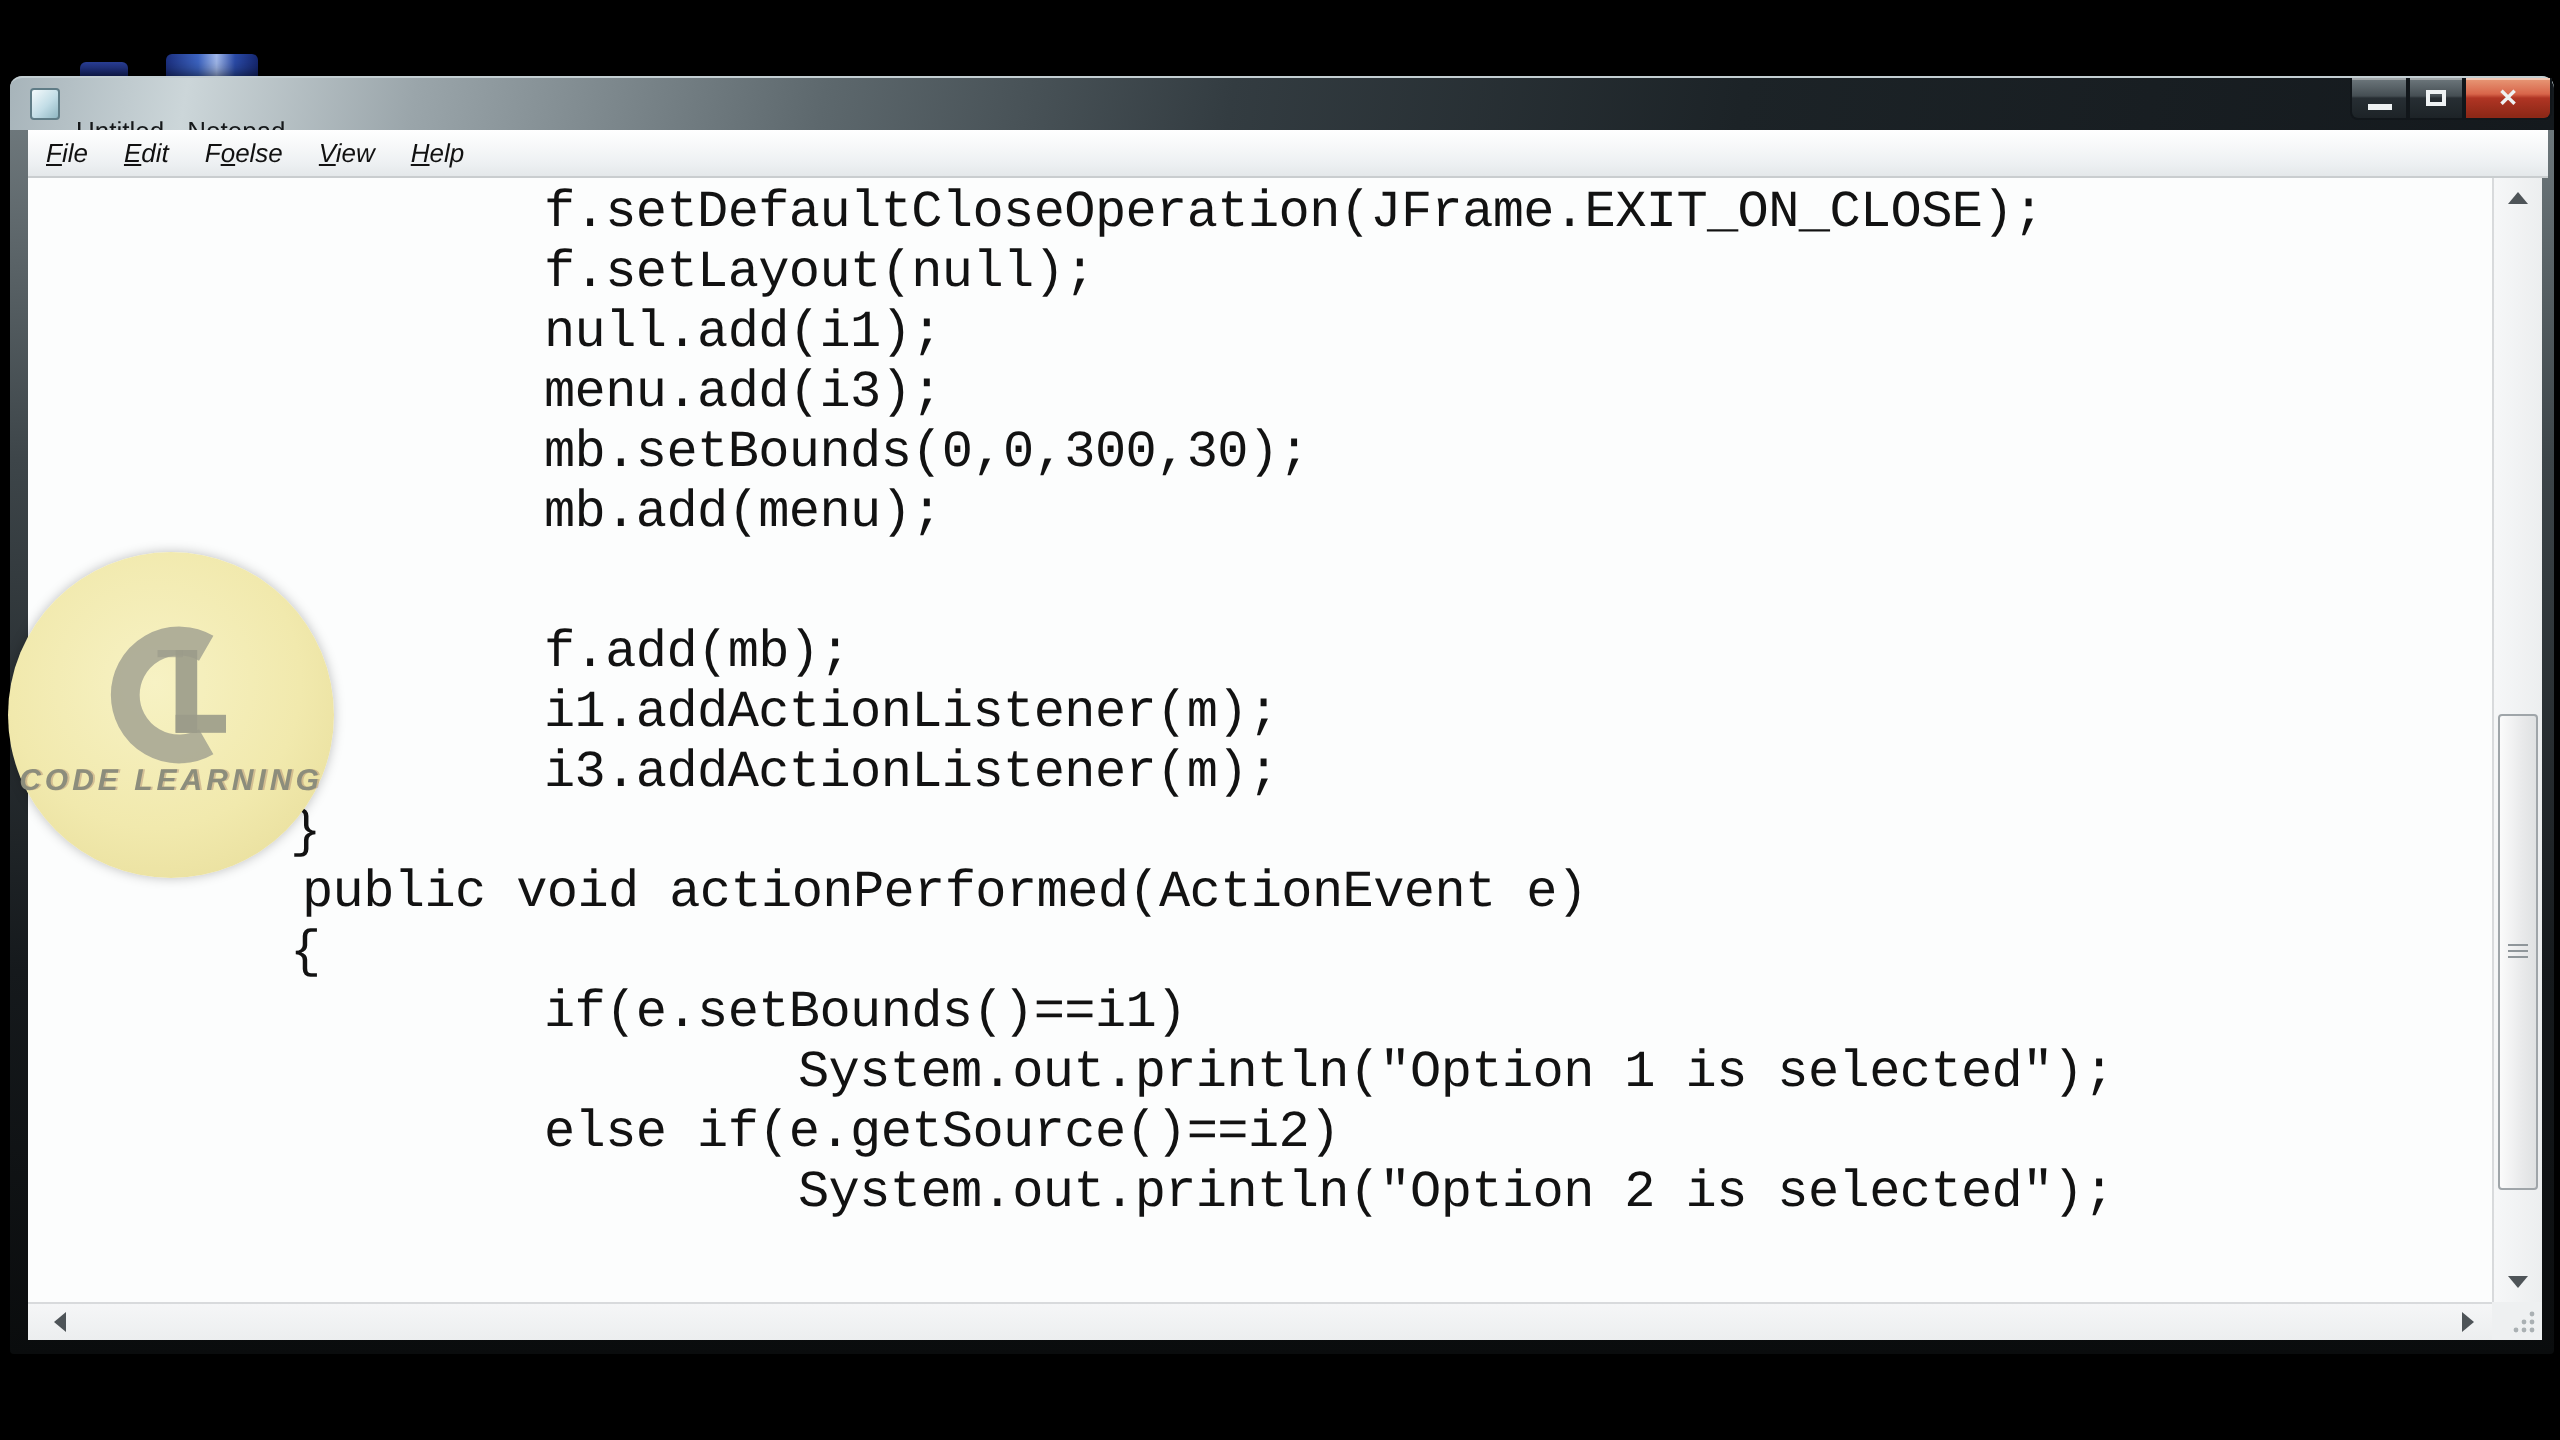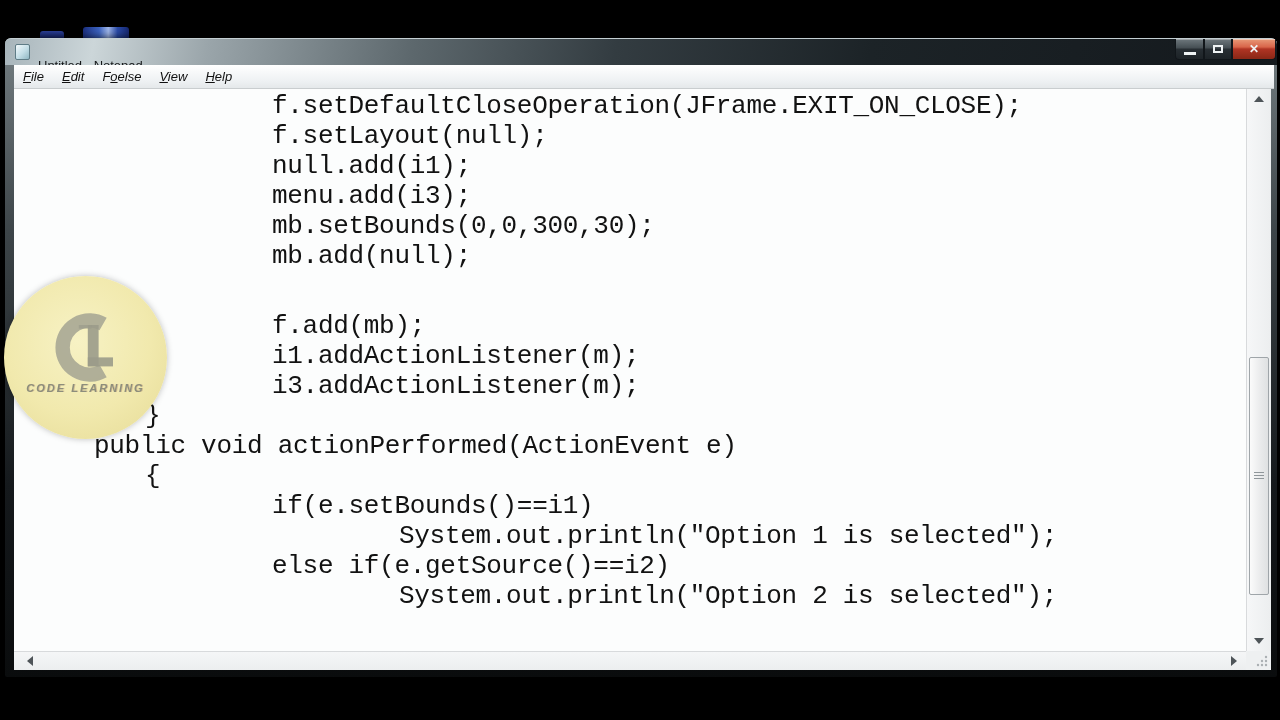--- a/index.html
+++ b/index.html
@@ -119,21 +119,21 @@
   
   #logo {
     position:absolute; left:4px; top:276px; width:163px; height:163px;
     border-radius:50%; z-index:30;
     background:radial-gradient(circle at 45% 40%, #f7f2c4 0%, #f1e9ad 55%, #e9df9d 85%, #e5da96 100%);
     box-shadow:0 0 6px rgba(0,0,0,.25);
   }
   #logo-monogram { position:absolute; left:37px; top:22px; }
   #logo-text {
     position:absolute; left:0; top:106px; width:100%; text-align:center;
-    font-size:11px; font-weight:bold; font-style:italic;
+    font-size:15px; font-weight:bold; font-style:italic;
     letter-spacing:2px; color:#8c8d7c; text-shadow:1px 0 0 rgba(120,60,60,.25);
     white-space:nowrap;
   }
 
   
 </style>
 </head>
 <body>
 
 <div id="screen">
@@ -167,26 +167,26 @@
       <div class="menu-item"><span class="pre"></span><span class="u">H</span><span>elp</span></div>
     </div>
 
     <div id="text-area">
       <div id="code-lines">
           <div class="code-line" style="padding-left: 258px;">f.setDefaultCloseOperation(JFrame.EXIT_ON_CLOSE);</div>
           <div class="code-line" style="padding-left: 258px;">f.setLayout(null);</div>
           <div class="code-line" style="padding-left: 258px;">null.add(i1);</div>
           <div class="code-line" style="padding-left: 258px;">menu.add(i3);</div>
           <div class="code-line" style="padding-left: 258px;">mb.setBounds(0,0,300,30);</div>
-          <div class="code-line" style="padding-left: 258px;">mb.add(null);</div>
+          <div class="code-line" style="padding-left: 258px;">mb.add(menu);</div>
           <div class="code-line" style="padding-left: 258px; margin-top: 40px;">f.add(mb);</div>
           <div class="code-line" style="padding-left: 258px;">i1.addActionListener(m);</div>
           <div class="code-line" style="padding-left: 258px;">i3.addActionListener(m);</div>
           <div class="code-line" style="padding-left: 131px;">}</div>
-          <div class="code-line" style="padding-left: 80px;">public void actionPerformed(ActionEvent e)</div>
+          <div class="code-line" style="padding-left: 101px; margin-left: 36px;">public void actionPerformed(ActionEvent e)</div>
           <div class="code-line" style="padding-left: 131px;">{</div>
           <div class="code-line" style="padding-left: 258px;">if(e.setBounds()==i1)</div>
           <div class="code-line" style="padding-left: 385px;">System.out.println("Option 1 is selected");</div>
           <div class="code-line" style="padding-left: 258px;">else if(e.getSource()==i2)</div>
           <div class="code-line" style="padding-left: 385px;">System.out.println("Option 2 is selected");</div>
         </div>
     </div>
 
     <div id="vscroll">
       <div class="scroll-arrow-btn" id="vscroll-up">

